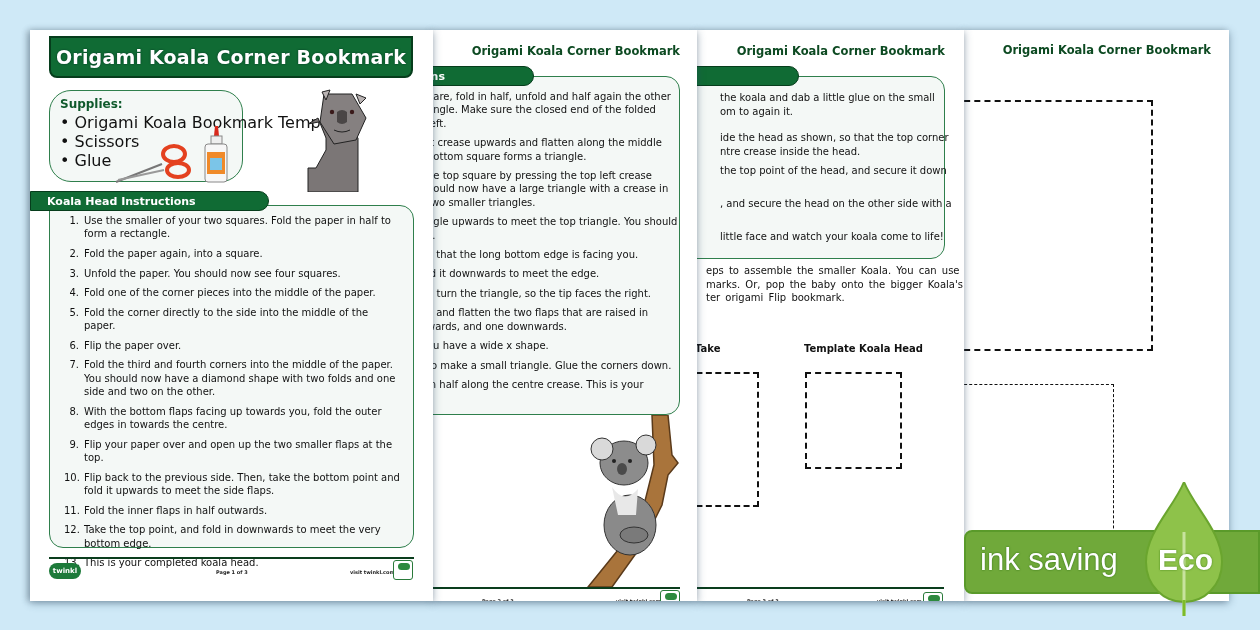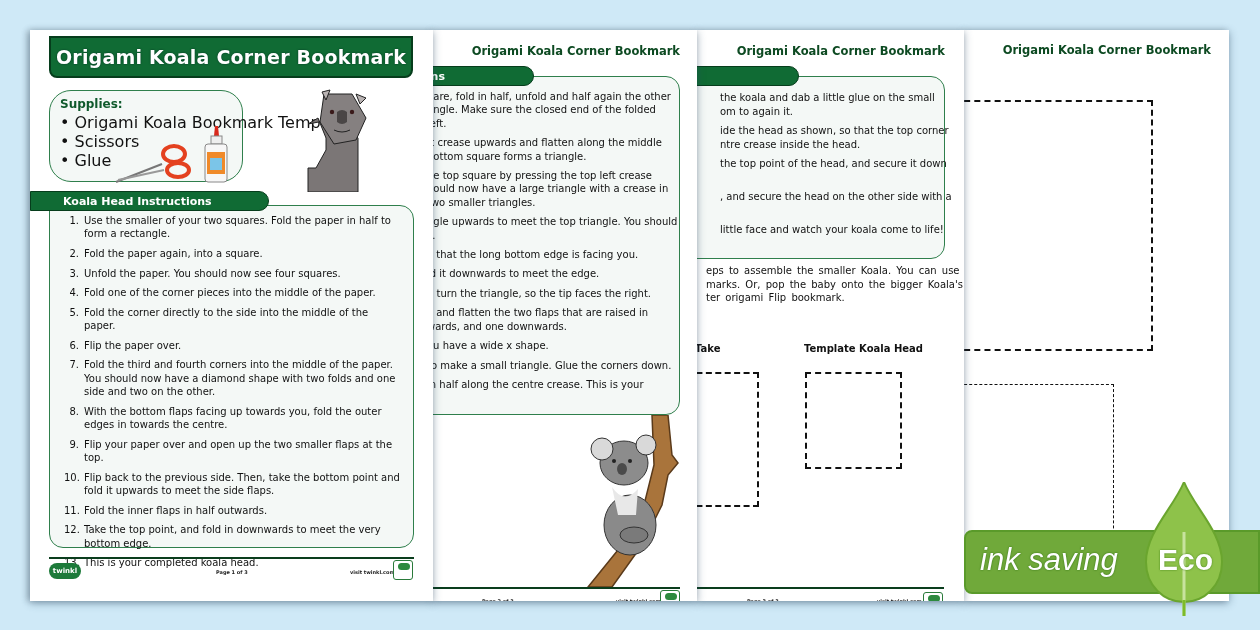--- a/index.html
+++ b/index.html
@@ -34,21 +34,21 @@
   }
   .supplies h3 { font-size: 12px; color: #0f5a2c; line-height: 16px; margin-bottom: 1px; }
   .supplies .item { font-size: 16px; line-height: 19px; white-space: nowrap; }
   .scissors { position: absolute; left: 84px; top: 112px; }
   .glue { position: absolute; left: 173px; top: 96px; }
   .koala-origami { position: absolute; left: 274px; top: 58px; }
 
   .section-tab {
     position: absolute; height: 20px; background: #106b34;
     border: 1.5px solid #063d1c; border-radius: 0 10px 10px 0;
-    color: #fff; font-weight: bold; font-size: 11px; padding-left: 32px;
+    color: #fff; font-weight: bold; font-size: 11px; padding-left: 16px;
     display: flex; align-items: center; z-index: 2;
   }
   .instr-box {
     position: absolute; border: 1.5px solid #2f7f4c; border-radius: 0 14px 14px 14px;
     background: #f4f8f6;
   }
   #p1-tab { left: 0; top: 161px; width: 239px; }
   #p1-box { left: 19px; top: 175px; width: 365px; height: 343px; border-top-left-radius: 0; }
   ol.steps { list-style: none; padding: 8px 12px 0 14px; }
   ol.steps li { display: flex; font-size: 10px; line-height: 13.4px; margin-bottom: 6.2px; }
@@ -72,21 +72,21 @@
     position: absolute; font-weight: bold; font-size: 11.5px; color: #0d4a22; white-space: nowrap;
   }
   .page-text {
     position: absolute; font-size: 10px; line-height: 13.4px; white-space: nowrap;
   }
   .dash-box { position: absolute; border: 2px dashed #111; }
   .dash-label { position: absolute; font-size: 10px; font-weight: bold; }
 
   .eco-banner {
     position: absolute; left: 964px; top: 530px; width: 296px; height: 64px;
-    background: #70a93a; border: 2px solid #5a9a2a; border-radius: 8px 0 0 8px; z-index: 10; font-style: italic;
+    background: #70a93a; border: 2px solid #5a9a2a; border-radius: 8px 0 0 8px; z-index: 10;
   }
   .eco-banner .ink {
     position: absolute; left: 14px; top: 10px; color: #fff; font-size: 31px;
     font-family: "Liberation Sans", sans-serif;
     text-shadow: 0 0 2px #2b6a10;
   }
   .eco-drop { position: absolute; left: 1144px; top: 482px; z-index: 11; }
   .eco-word {
     position: absolute; left: 1158px; top: 543px; color: #fff; font-weight: bold; font-size: 30px;
     font-family: "Liberation Sans", sans-serif; z-index: 12; text-shadow: 0 0 2px #3b7a10;
@@ -101,21 +101,21 @@
   <div class="dash-box" style="left:-10px; top:354px; width:160px; height:200px; border-width:1.5px;"></div>
 </div>
 
 <div class="page" id="page3">
   <div class="small-title" style="right:19px; top:14px;">Origami Koala Corner Bookmark</div>
   <div class="section-tab" style="left:-10px; top:36px; width:112px; padding-left:0;"></div>
   <div class="instr-box" style="left:-20px; top:46px; width:268px; height:183px;"></div>
   <div class="page-text" style="left:23px; top:61px; line-height:14px;">
     <div>the koala and dab a little glue on the small</div>
     <div>om to again it.</div>
-    <div style="margin-top:5px">ide the head as shown, so that the top corner</div>
+    <div style="margin-top:12px">ide the head as shown, so that the top corner</div>
     <div>ntre crease inside the head.</div>
     <div style="margin-top:5px">the top point of the head, and secure it down</div>
     <div style="height:14px"></div>
     <div style="margin-top:5px">, and secure the head on the other side with a</div>
     <div style="height:14px"></div>
     <div style="margin-top:5px">little face and watch your koala come to life!</div>
   </div>
   <div class="page-text" style="left:9px; top:234px; line-height:13.5px; word-spacing:2px;">
     <div>eps to assemble the smaller Koala. You can use</div>
     <div>marks. Or, pop the baby onto the bigger Koala's</div>

